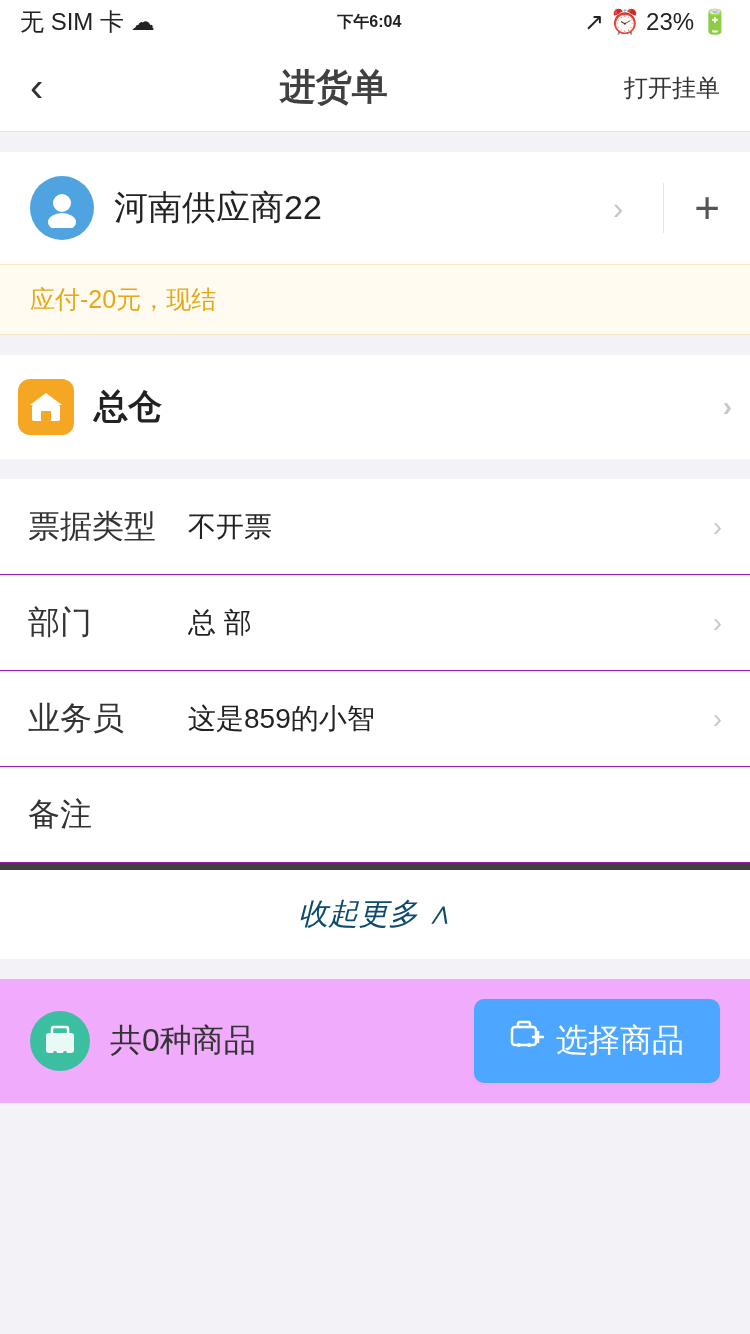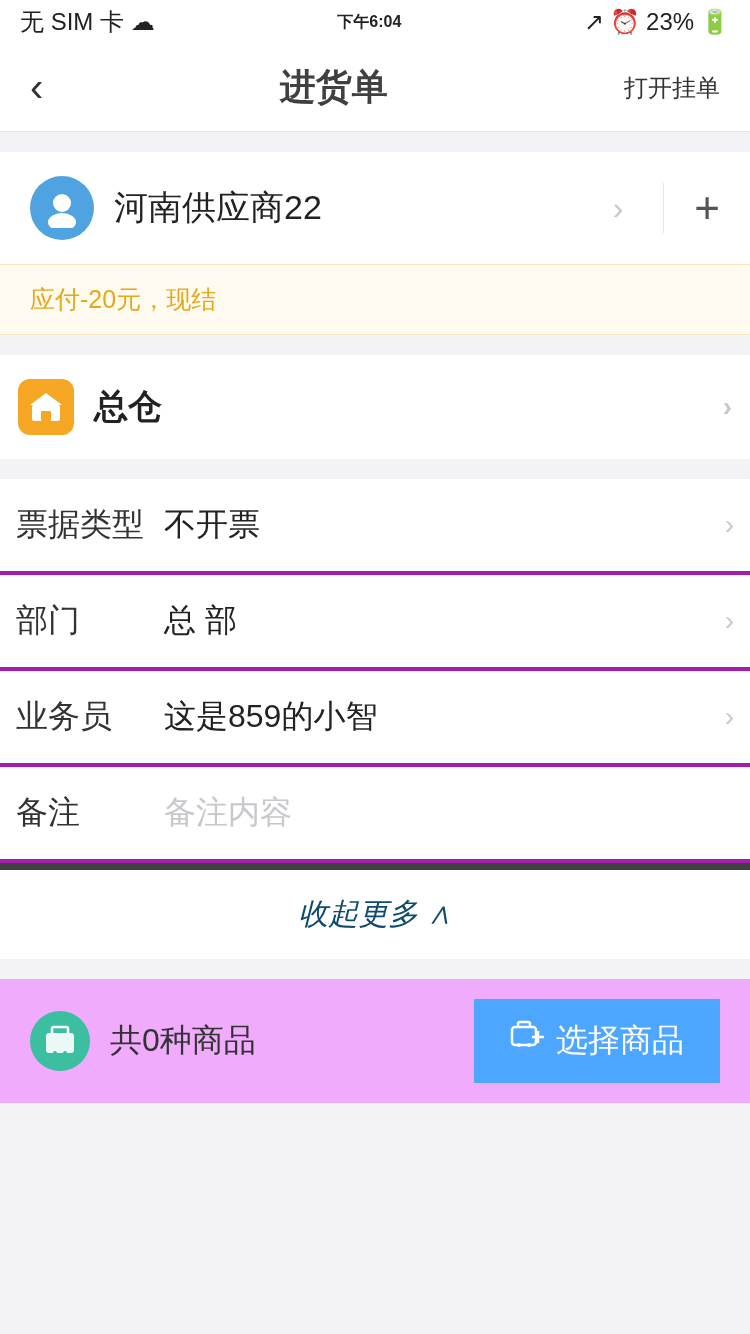--- a/index.html
+++ b/index.html
@@ -118,37 +118,37 @@
       font-size: 25px;
       color: #e6a817;
       border-top: 1px solid #f5e8c0;
       border-bottom: 1px solid #f5e8c0;
     }
 
     
     .row-item {
       display: flex;
       align-items: center;
-      padding: 0 16px;
+      padding: 0 28px;
       height: 96px;
       background: #fff;
-      border-bottom: 4px solid #a21caf;
+      border-bottom: 1px solid #a21caf;
     }
     .row-item:last-child { border-bottom: none; }
     .row-label {
       font-size: 32px;
       color: #333;
       width: 140px;
       flex-shrink: 0;
     }
     .row-value {
       flex: 1;
-      font-size: 32px;
+      font-size: 28px;
       color: #222;
-      margin-left: 8px;
+      margin-left: 20px;
     }
     .row-value.placeholder {
       color: #c7c7cc;
     }
     .row-chevron {
       color: #c7c7cc;
       font-size: 28px;
     }
 
     
@@ -211,21 +211,21 @@
     }
     .goods-count {
       flex: 1;
       font-size: 32px;
       color: #333;
     }
     .select-goods-btn {
       background: #4da6ff;
       color: #fff;
       border: none;
-      border-radius: 1px;
+      border-radius: 10px;
       padding: 20px 36px;
       font-size: 32px;
       display: flex;
       align-items: center;
       gap: 10px;
       cursor: pointer;
     }
 
     .page-background {
       min-height: 1334px;
@@ -309,21 +309,20 @@
     </div>
 
     <div class="row-item">
       <span class="row-label">业务员</span>
       <span class="row-value">这是859的小智</span>
       <span class="row-chevron">›</span>
     </div>
 
     <div class="row-item">
       <span class="row-label">备注</span>
-      <span class="row-value placeholder">备注内容</span>
     </div>
 
     <div class="collapse-row">
       <span>收起更多 ∧</span>
     </div>
   </div>
 
   <div class="bottom-bar">
     <div class="goods-icon">
       <svg width="36" height="36" viewBox="0 0 36 36" fill="none">

